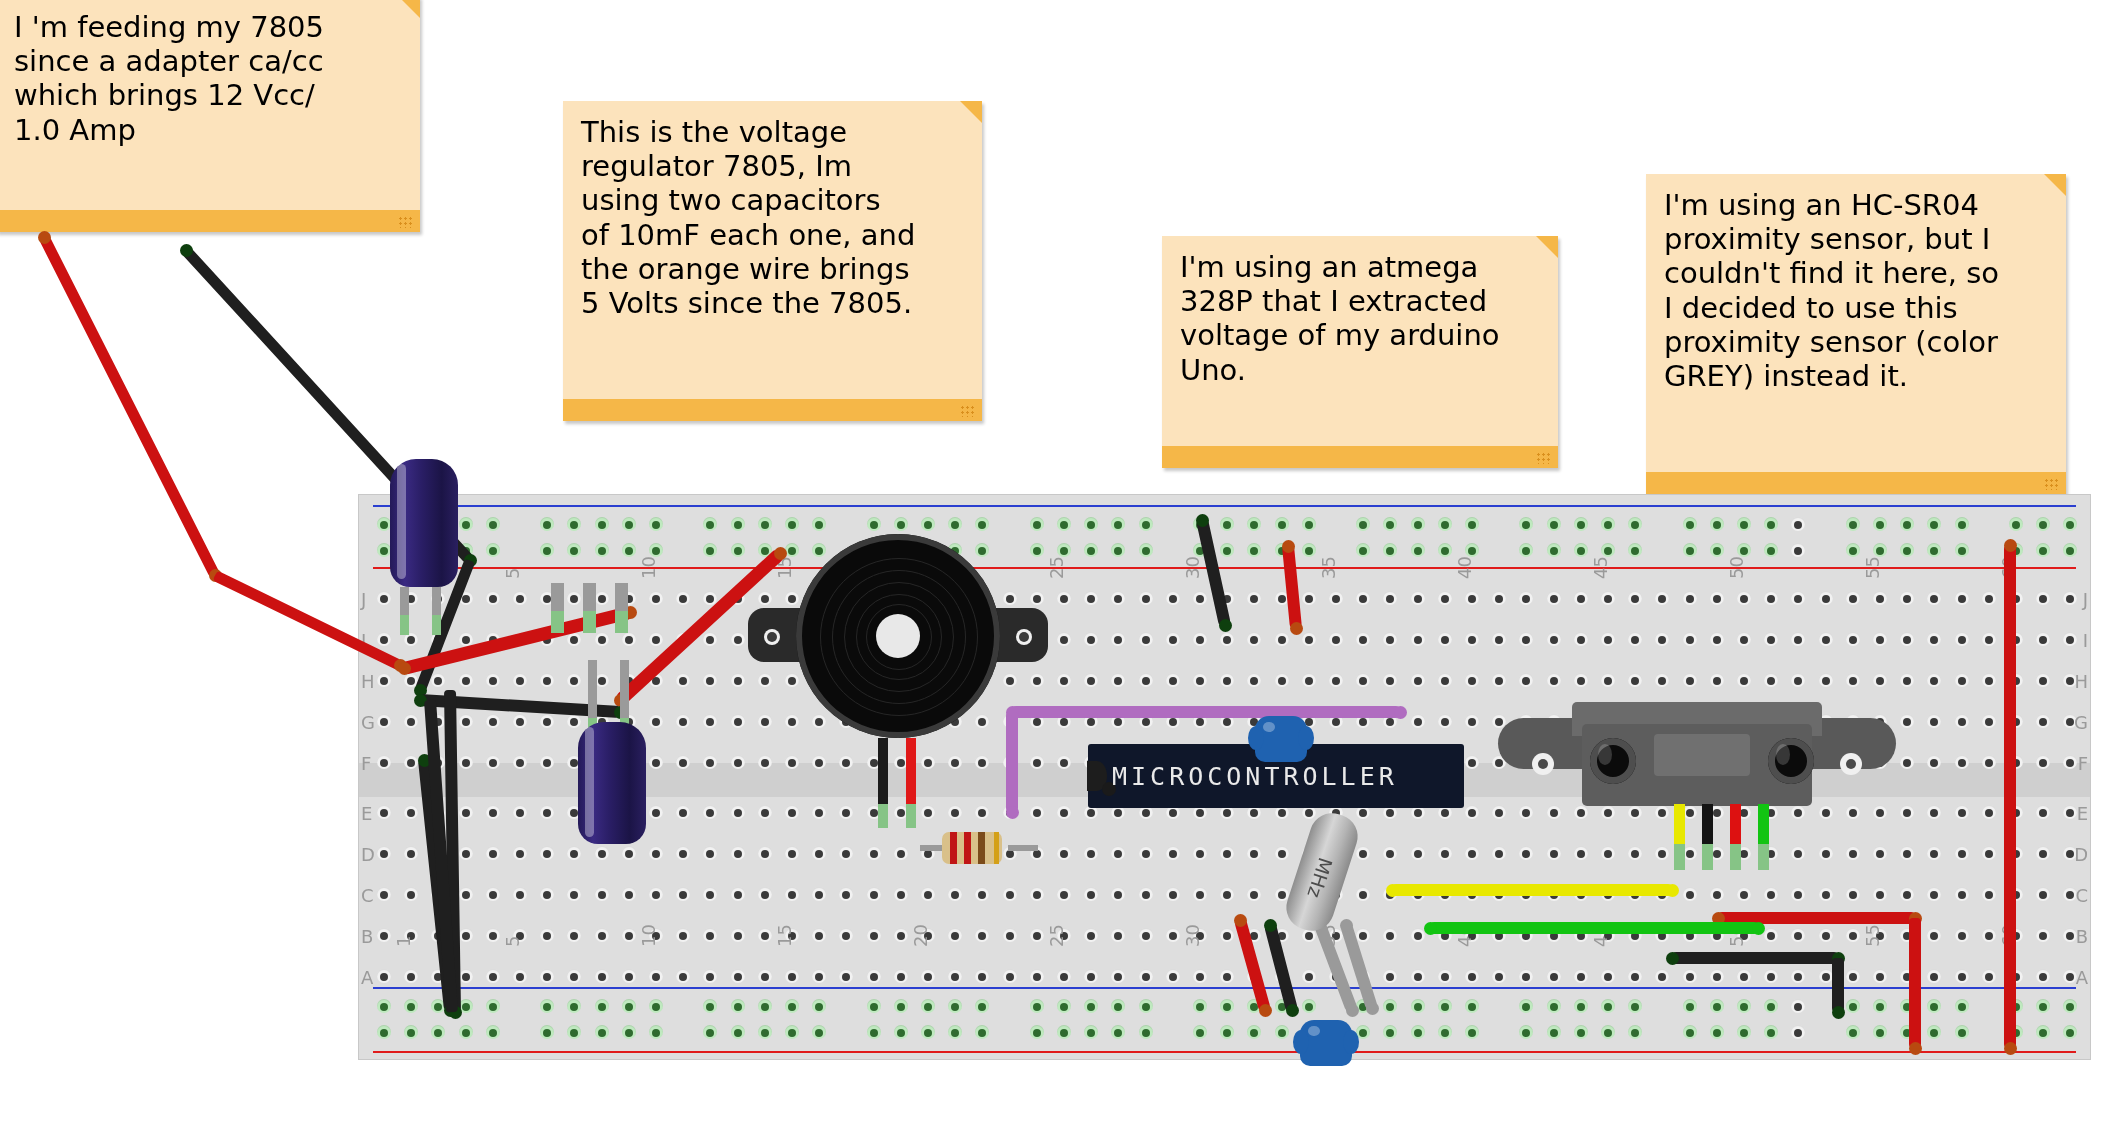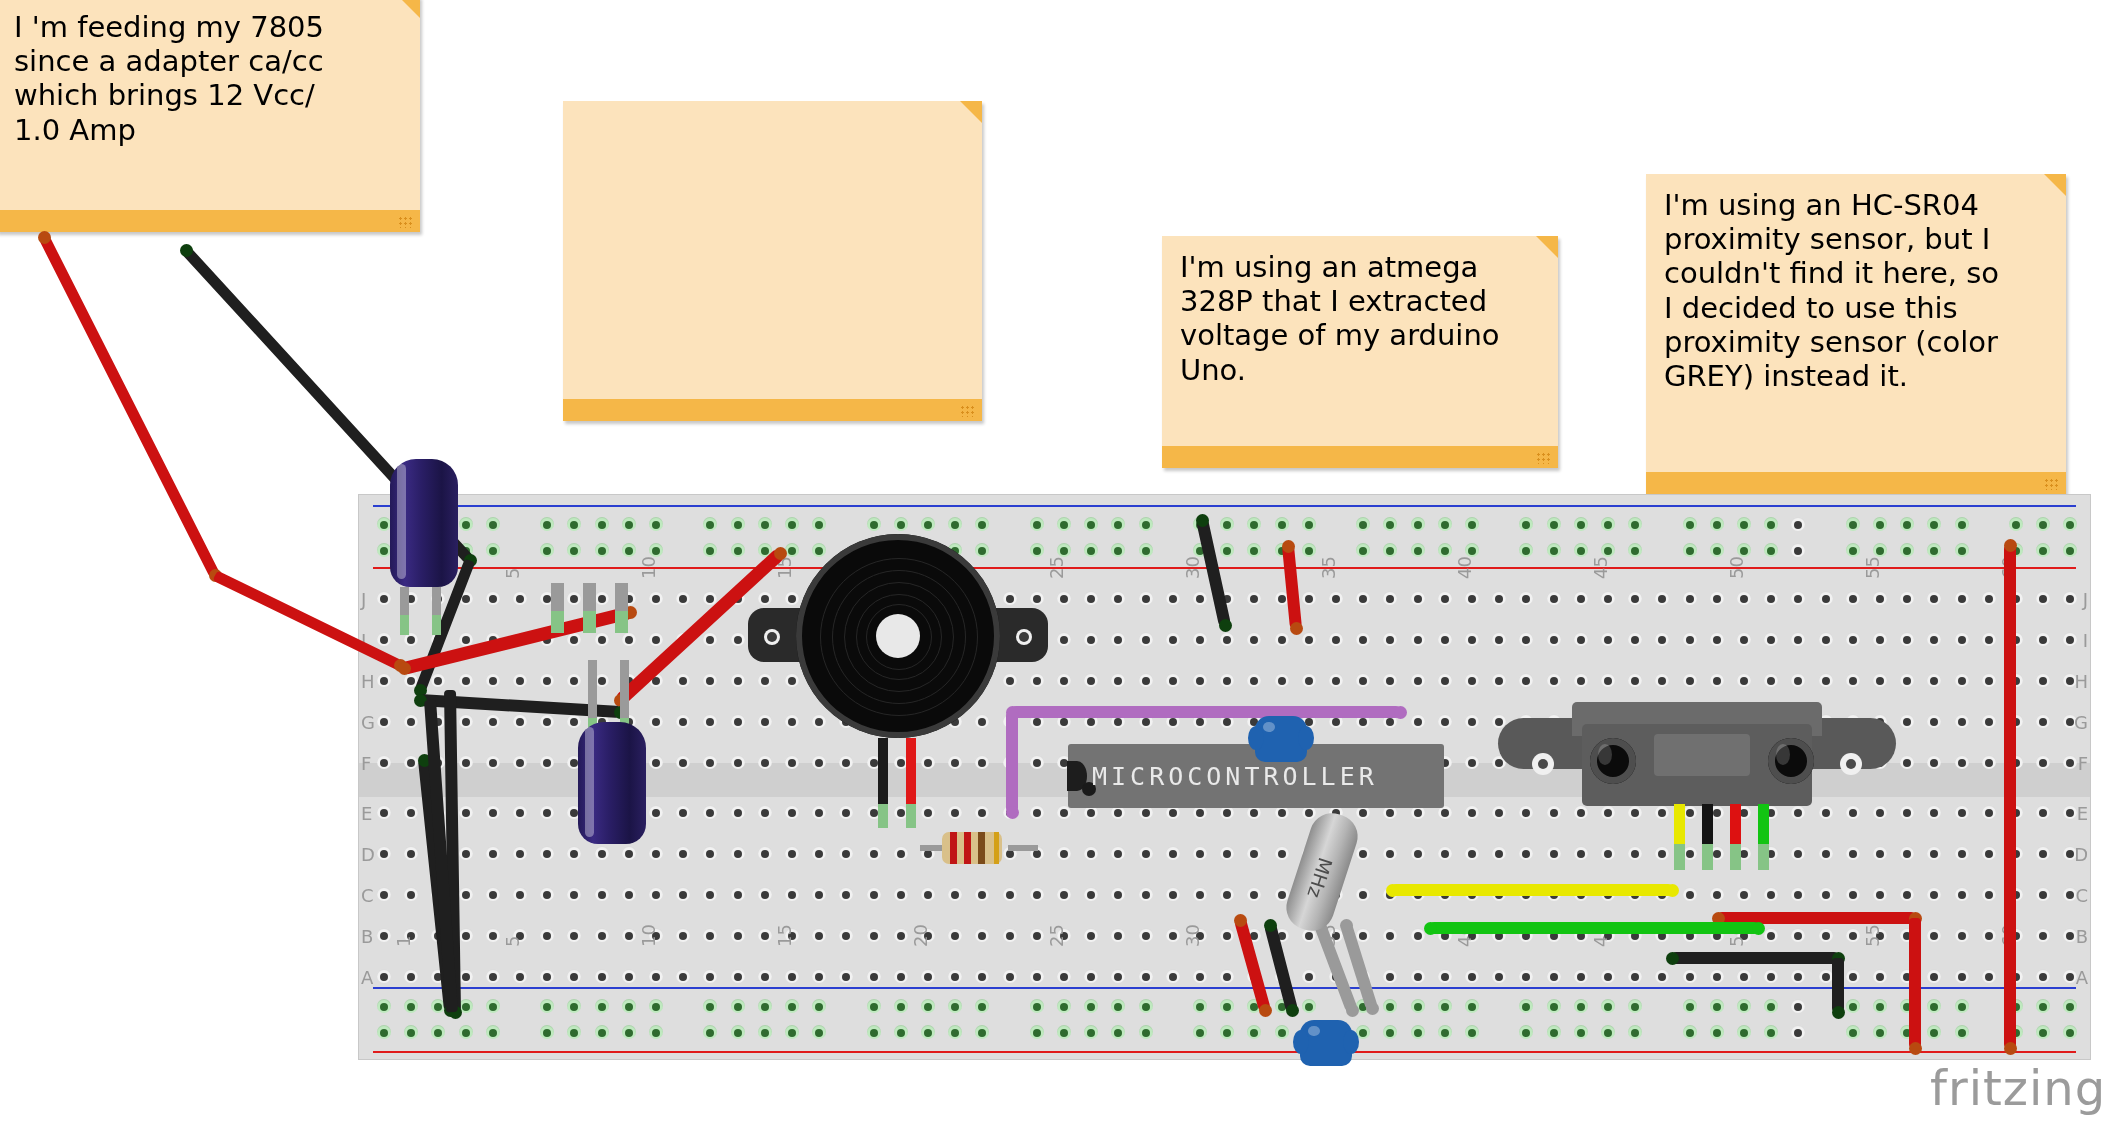--- a/index.html
+++ b/index.html
@@ -112,21 +112,21 @@
   .buzzer .ear{position:absolute;top:50%;width:16px;height:16px;margin-top:-8px;
     border-radius:50%;background:#efefef;}
   .buzzer .ear i{position:absolute;left:3px;top:3px;width:10px;height:10px;border-radius:50%;background:#3b3b3b;}
   .buzzer .disc{position:absolute;border-radius:50%;background:#0a0a0a;
     box-shadow:inset 0 0 0 6px #3a3a3a;}
   .buzzer .ring{position:absolute;border-radius:50%;border:1px solid #262626;}
   .buzzer .center{position:absolute;border-radius:50%;background:#e8e8e8;}
   .buzzer .lead{position:absolute;width:10px;}
   .buzzer .lead .tip{position:absolute;left:0;bottom:0;width:10px;background:#86c486;}
 
-  .mcu{position:absolute;background:#737373;border-radius:3px;}
+  .mcu{position:absolute;background:#0f172a;border-radius:3px;margin-left:20px;}
   .mcu .label{position:absolute;left:0;top:50%;width:100%;transform:translateY(-50%);
     text-align:left;padding-left:24px;box-sizing:border-box;
     color:#e9e9e9;font-size:25px;letter-spacing:4px;
     font-family:"DejaVu Sans Mono", monospace;}
   .mcu .notch{position:absolute;left:-1px;top:50%;width:20px;height:30px;margin-top:-15px;
     border-radius:0 50% 50% 0;background:#1d1d1d;}
   .mcu .dot{position:absolute;left:14px;bottom:12px;width:14px;height:14px;border-radius:50%;background:#1a1a1a;}
 
   .sensor{position:absolute;}
   .sensor .wings{position:absolute;left:0;top:14%;width:100%;height:40%;
@@ -181,20 +181,26 @@
 since a adapter ca/cc
 which brings 12 Vcc/
 1.0 Amp</div>
     <div class="foot">
         <span class="grip"></span>
       </div>
   </div>
 
   <div class="note" style="left:563px;top:101px;width:419px;height:320px;">
     <div class="dogear"></div>
+    <div class="body">This is the voltage
+regulator 7805, Im
+using two capacitors
+of 10mF each one, and
+the orange wire brings
+5 Volts since the 7805.</div>
     <div class="foot">
         <span class="grip"></span>
       </div>
   </div>
 
   <div class="note" style="left:1162px;top:236px;width:396px;height:232px;">
     <div class="dogear"></div>
     <div class="body">I'm using an atmega
 328P that I extracted
 voltage of my arduino
@@ -3009,14 +3015,13 @@
         </div>
       <div class="lead" style="left:232px;top:0;height:66px;background:#dd1111;">
           <span class="tip" style="height:26px;"></span>
         </div>
       <div class="lead" style="left:260px;top:0;height:66px;background:#12c412;">
           <span class="tip" style="height:26px;"></span>
         </div>
     </div>
   </div>
 
-  <div id="logo" style="left:1930px;top:1060px;">fritzing</div>
 </div>
 
 </body></html>

